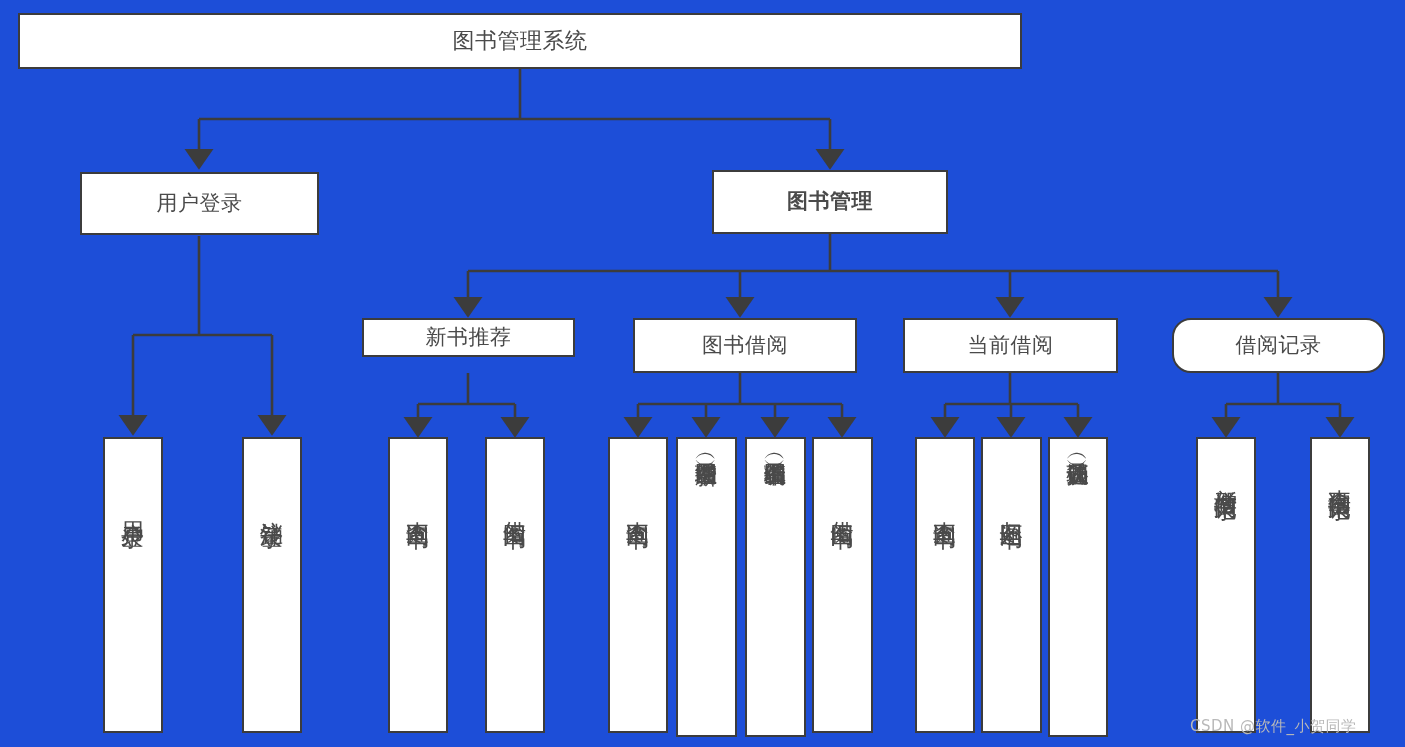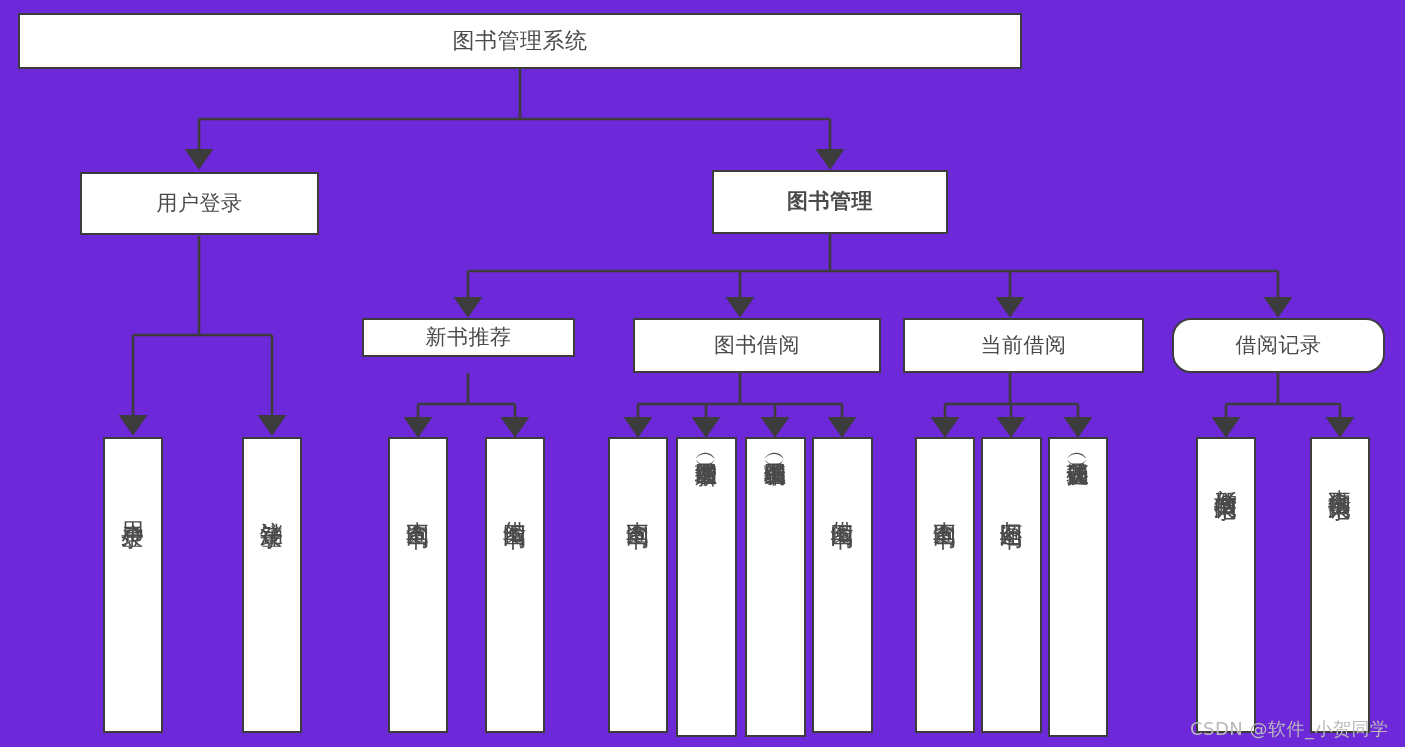--- a/index.html
+++ b/index.html
@@ -8,21 +8,21 @@
     padding: 0;
     background: #ffffff;
   }
   body {
     font-family: "DejaVu Sans", "Liberation Sans", sans-serif;
   }
   #canvas {
     position: relative;
     width: 1405px;
     height: 747px;
-    background: #6d28d9;
+    background: #1d4ed8;
     overflow: hidden;
   }
   #edges {
     position: absolute;
     left: 0;
     top: 0;
     width: 1405px;
     height: 747px;
     pointer-events: none;
   }
@@ -63,21 +63,21 @@
     line-height: 1.05;
     letter-spacing: 2px;
     white-space: nowrap;
   }
   .node.v.tall .lbl {
     font-size: 22px;
     letter-spacing: 0px;
   }
   .watermark {
     position: absolute;
-    font-size: 18px;
+    font-size: 15px;
     color: #b9b9b9;
     white-space: nowrap;
     letter-spacing: 0.5px;
   }
 </style>
 </head>
 <body>
 
 <div id="canvas">
 
@@ -138,24 +138,24 @@
   <div class="node h" style="left:80px; top:172px; width:239px; height:63px;">
     <span class="lbl">用户登录</span>
   </div>
   <div class="node h" style="left:712px; top:170px; width:236px; height:64px;font-weight:bold;">
     <span class="lbl">图书管理</span>
   </div>
 
   <div class="node h" style="left:362px; top:318px; width:213px; height:39px;">
     <span class="lbl">新书推荐</span>
   </div>
-  <div class="node h" style="left:633px; top:318px; width:248px; height:55px;">
+  <div class="node h" style="left:633px; top:318px; width:224px; height:55px;">
     <span class="lbl">图书借阅</span>
   </div>
-  <div class="node h" style="left:903px; top:318px; width:241px; height:55px;">
+  <div class="node h" style="left:903px; top:318px; width:215px; height:55px;">
     <span class="lbl">当前借阅</span>
   </div>
   <div class="node h" style="left:1172px; top:318px; width:213px; height:55px;border-radius:19px;">
     <span class="lbl">借阅记录</span>
   </div>
 
   <div class="node v" style="left:103px; top:437px; width:60px; height:296px; padding-top:64px;">
     <span class="lbl">用户登录</span>
   </div>
   <div class="node v" style="left:242px; top:437px; width:60px; height:296px; padding-top:64px;">

